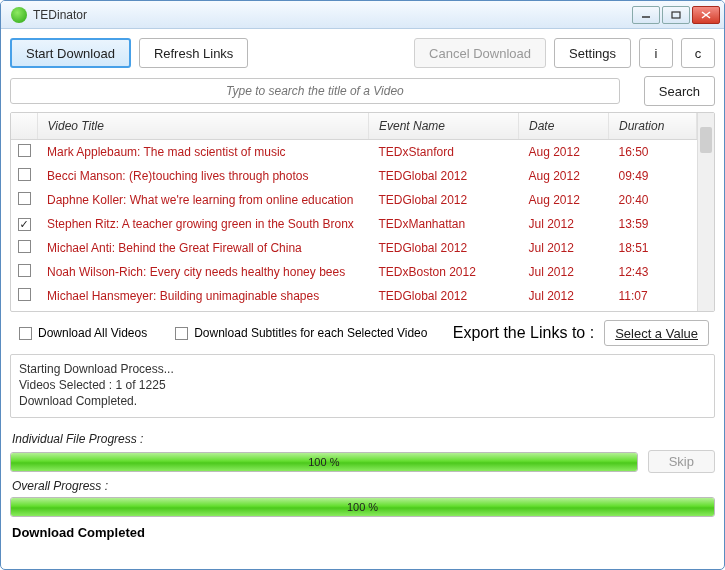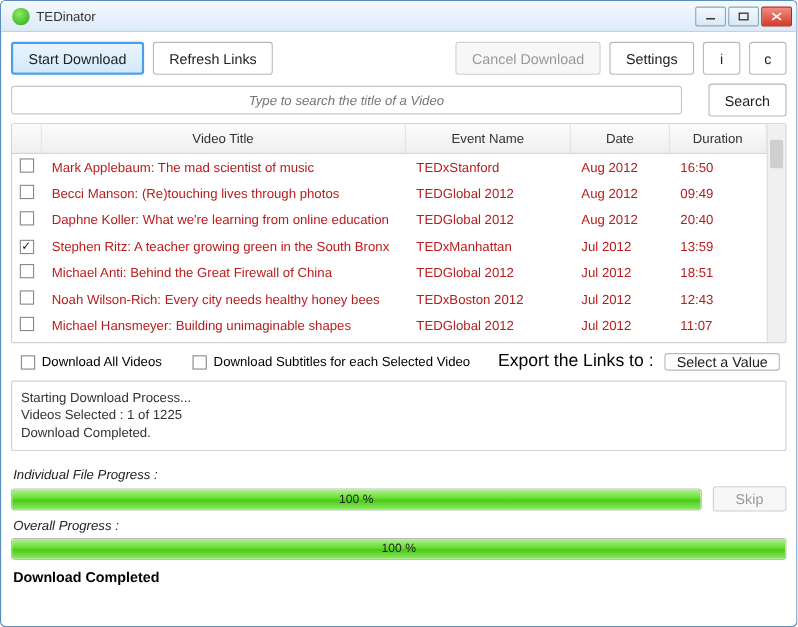--- a/index.html
+++ b/index.html
@@ -20,21 +20,21 @@
 .btn.disabled { color: #999; border-color: #d0d0d0; background: #f7f7f7; cursor: default; }
 .btn.small { width: 34px; padding: 0; }
 .tb-spacer { flex: 1; }
 
 .search-row { padding: 0 9px 6px 9px; display: flex; gap: 24px; align-items: center; }
 .search-input { flex: 1; height: 26px; border: 1px solid #c8c8c8; border-radius: 3px; font-size: 12px; color: #888; text-align: center; padding: 0 8px; font-style: italic; }
 
 .table-area { margin: 0 9px; border: 1px solid #d0d0d0; border-radius: 2px; height: 200px; overflow: hidden; display: flex; }
 .table-scroll { flex: 1; overflow: hidden; }
 table { width: 100%; border-collapse: collapse; font-size: 12px; }
-thead th { background: linear-gradient(to bottom, #fcfcfc, #efefef); border-bottom: 1px solid #d6d6d6; border-right: 1px solid #e3e3e3; text-align: center; font-weight: 400; color: #333; padding: 5px 10px; height: 26px; }
+thead th { background: linear-gradient(to bottom, #fcfcfc, #efefef); border-bottom: 1px solid #d6d6d6; border-right: 1px solid #e3e3e3; text-align: left; font-weight: 400; color: #333; padding: 5px 10px; height: 26px; font-style: italic; }
 thead th:first-child { width: 26px; padding: 5px 4px; }
 tbody td { padding: 4px 10px; color: #b91c1c; vertical-align: middle; }
 tbody tr { height: 24px; }
 tbody td:first-child { width: 26px; padding: 4px 6px; text-align: center; }
 .col-event { width: 150px; }
 .col-date { width: 90px; }
 .col-dur { width: 88px; }
 .cbox { width: 13px; height: 13px; border: 1px solid #888; display: inline-flex; align-items: center; justify-content: center; background: #fff; }
 .cbox.checked::after { content: "✓"; font-size: 11px; color: #222; line-height: 1; }
 .vscroll { width: 17px; background: #f0f0f0; border-left: 1px solid #ddd; position: relative; }
@@ -179,21 +179,21 @@
     <label class="opt-label">
       <span class="cbox"></span>
       <span>Download All Videos</span>
     </label>
     <label class="opt-label" style="margin-left:18px;">
       <span class="cbox"></span>
       <span>Download Subtitles for each Selected Video</span>
     </label>
     <div class="opt-spacer"></div>
     <span class="export-label">Export the Links to :</span>
-    <button class="btn" style="height:16px;padding:0 10px;">Select a Value</button>
+    <button class="btn" style="height:26px;padding:0 10px;text-decoration:underline;">Select a Value</button>
   </div>
 
   <div class="log-box">
     <div>Starting Download Process...</div>
     <div>Videos Selected : 1 of 1225</div>
     <div>Download Completed.</div>
   </div>
 
   <div class="progress-section">
     <div class="prog-label">Individual File Progress :</div>

